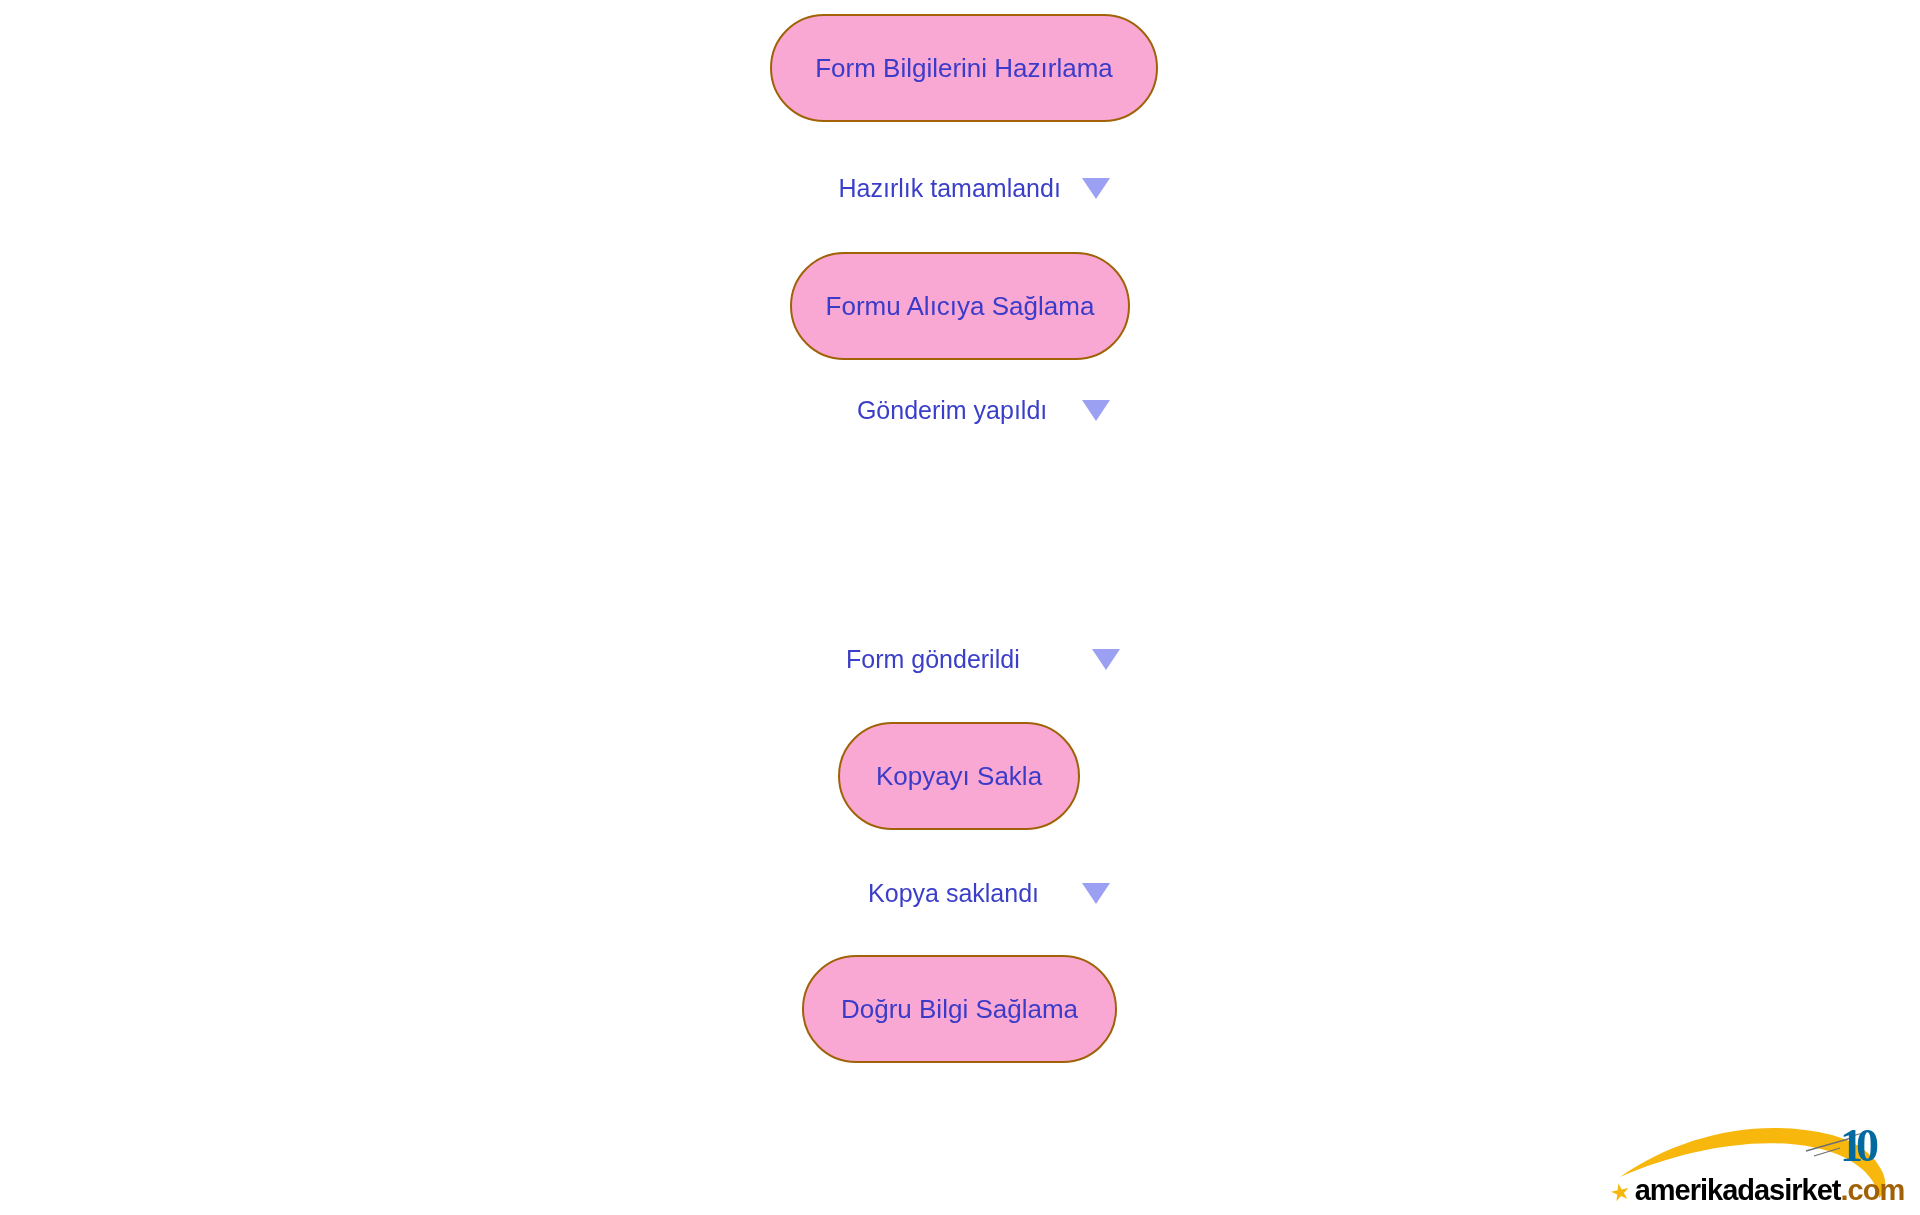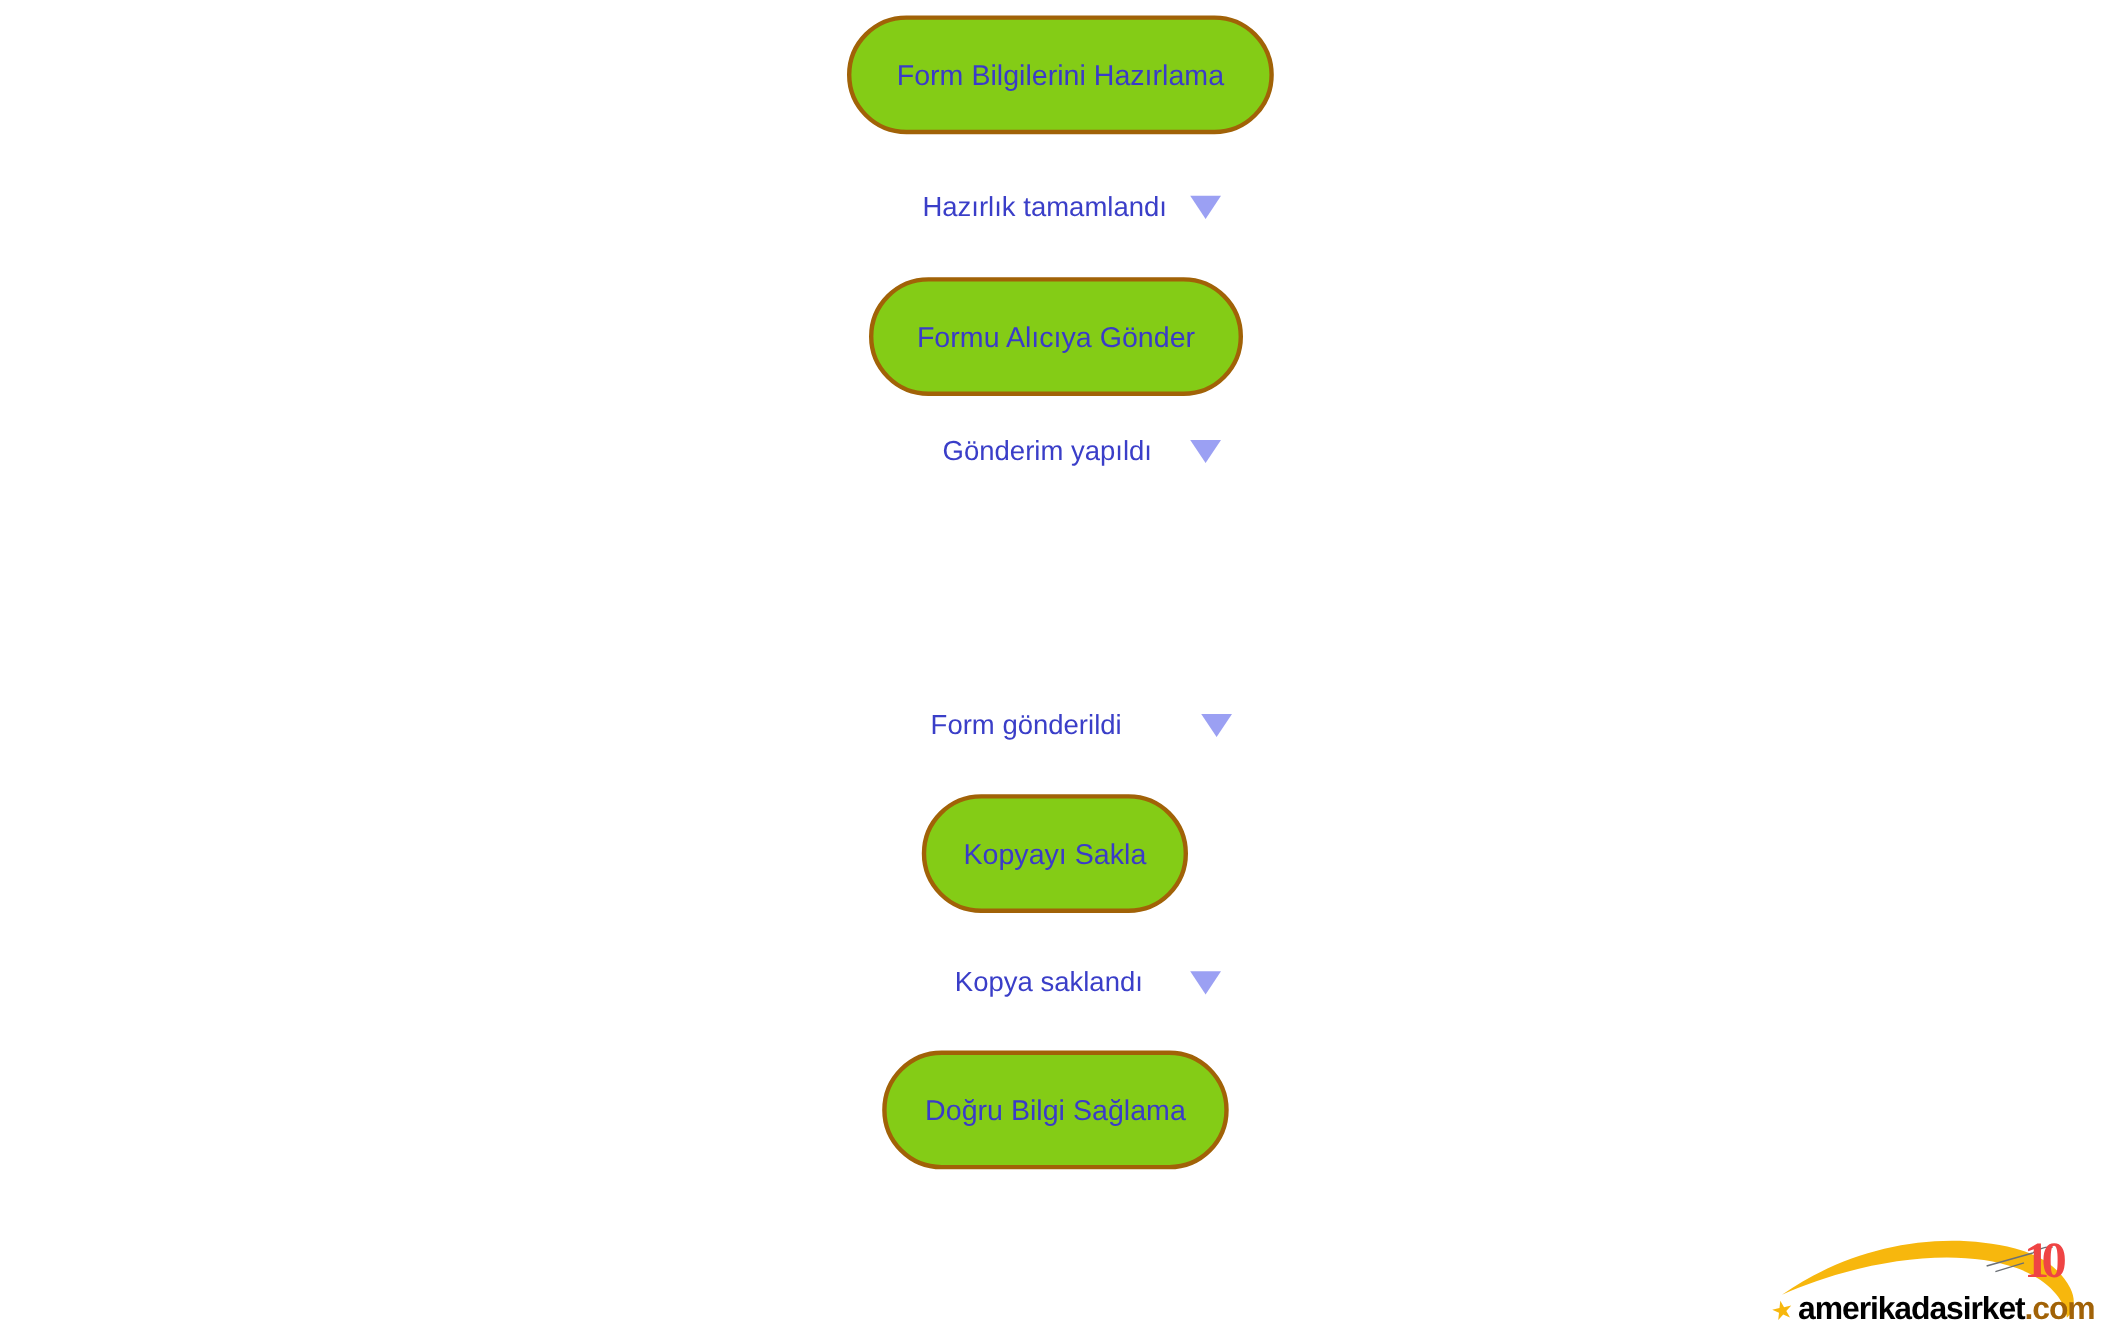--- a/index.html
+++ b/index.html
@@ -11,22 +11,22 @@
     overflow: hidden;
     font-family: "Liberation Sans", sans-serif;
   }
 
   
   .node {
     position: absolute;
     box-sizing: border-box;
     height: 108px;
     border-radius: 54px;
-    background: #84cc16;
-    border: 4px solid #a16207;
+    background: #f9a8d4;
+    border: 2px solid #a16207;
     display: flex;
     align-items: center;
     justify-content: center;
   }
   .node-label {
     color: #3a3bc9;
     font-size: 26px;
     white-space: nowrap;
   }
   .node-1 { left: 770px; top: 14px;  width: 388px; }
@@ -78,21 +78,21 @@
   }
   .wm-svg { position: absolute; left: 0; top: 0; }
   .wm-emblem {
     position: absolute;
     right: 28px;
     top: 8px;
     font-family: "Liberation Serif", serif;
     font-weight: 700;
     font-size: 46px;
     letter-spacing: -7px;
-    color: #ef4444;
+    color: #0369a1;
   }
   .wm-row {
     position: absolute;
     left: 0;
     bottom: 4px;
     display: flex;
     align-items: baseline;
     white-space: nowrap;
   }
   .wm-star {
@@ -124,21 +124,21 @@
   </div>
 
   <div class="edge edge-1">
     <div class="edge-seg seg-top"></div>
     <div class="edge-label">Hazırlık tamamlandı</div>
     <div class="edge-seg seg-bottom"></div>
     <div class="arrowhead"></div>
   </div>
 
   <div class="node node-2">
-    <span class="node-label">Formu Alıcıya Gönder</span>
+    <span class="node-label">Formu Alıcıya Sağlama</span>
   </div>
 
   <div class="edge edge-2">
     <div class="edge-seg seg-top"></div>
     <div class="edge-label">Gönderim yapıldı</div>
     <div class="edge-seg seg-bottom"></div>
     <div class="arrowhead"></div>
   </div>
 
 

